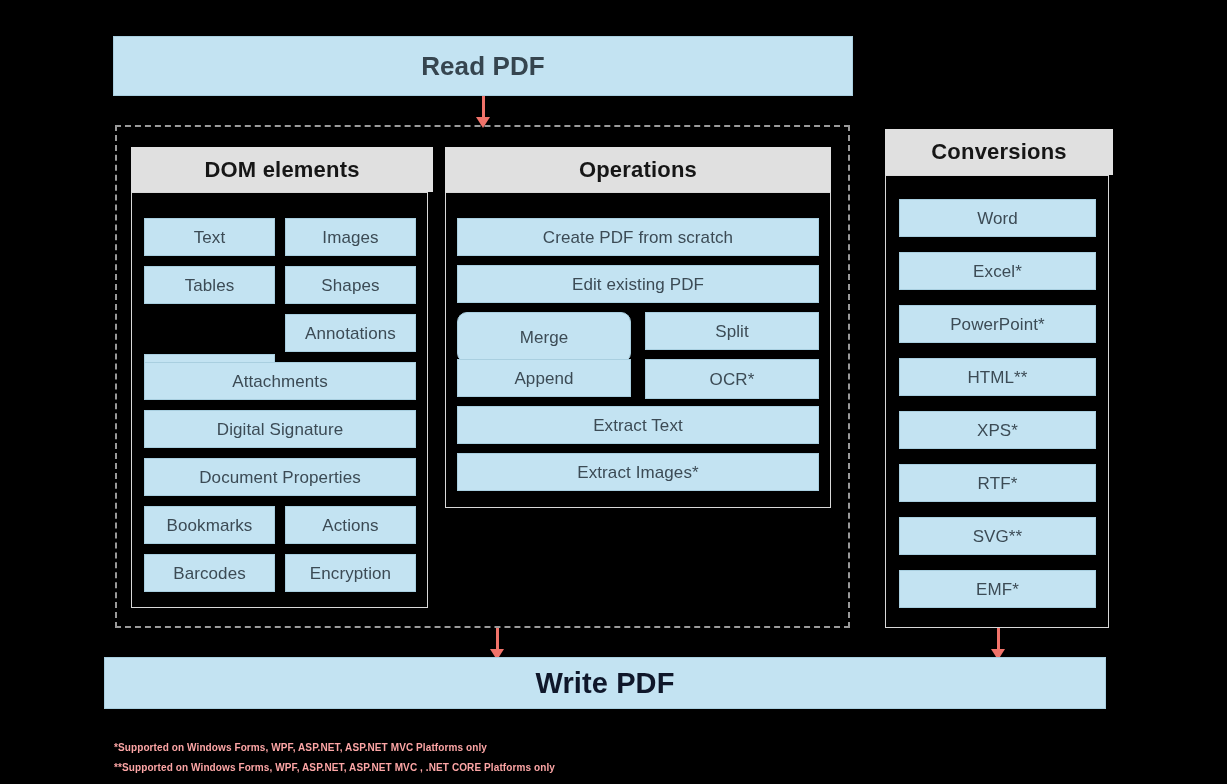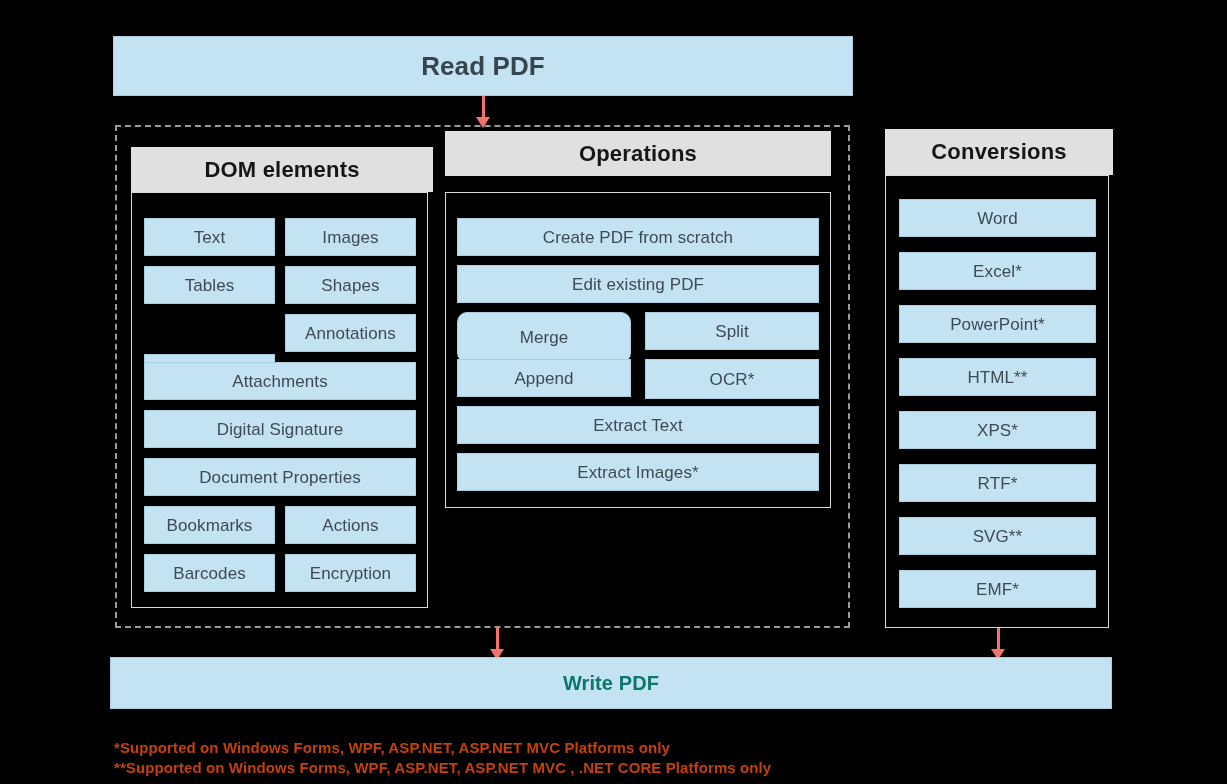--- a/index.html
+++ b/index.html
@@ -42,27 +42,27 @@
   #read-pdf-banner {
     left: 113px;
     top: 36px;
     width: 740px;
     height: 60px;
     font-size: 26px;
     font-weight: 700;
     color: #36454f;
   }
   #write-pdf-banner {
-    left: 110px;
+    left: 104px;
     top: 657px;
     width: 1002px;
     height: 52px;
-    font-size: 20px;
-    font-weight: 700;
-    color: #0f766e;
+    font-size: 29px;
+    font-weight: 700;
+    color: #0f172a;
   }
 
   
   #dashed-group {
     position: absolute;
     left: 115px;
     top: 125px;
     width: 735px;
     height: 503px;
     border: 2px dashed #9a9a9a;
@@ -85,21 +85,21 @@
     background: transparent;
     border: 1px solid #d8d8d8;
     box-sizing: border-box;
   }
 
   
   #dom-header  { left: 131px; top: 147px; width: 302px; height: 45px; }
   #dom-body    { left: 131px; top: 192px; width: 297px; height: 416px; }
 
   
-  #ops-header  { left: 445px; top: 131px; width: 386px; height: 45px; }
+  #ops-header  { left: 445px; top: 147px; width: 386px; height: 45px; }
   #ops-body    { left: 445px; top: 192px; width: 386px; height: 316px; }
 
   
   #conv-header { left: 885px; top: 129px; width: 228px; height: 46px; }
   #conv-body   { left: 885px; top: 175px; width: 224px; height: 453px; }
 
   
   .arrow {
     position: absolute;
     width: 14px;
@@ -131,22 +131,22 @@
   #arrow-conv-to-write { left: 991px; top: 628px; height: 32px; }
   #arrow-conv-to-write .shaft { height: 22px; }
   #arrow-conv-to-write .head  { top: 21px; }
 
   
   #footnotes {
     position: absolute;
     left: 114px;
     top: 738px;
     width: 900px;
-    color: #c2410c;
-    font-size: 15px;
+    color: #fca5a5;
+    font-size: 10px;
     font-weight: 700;
     line-height: 20px;
     letter-spacing: 0.1px;
   }
   #footnotes div { white-space: nowrap; }
 </style>
 </head>
 <body>
 
 <div class="stage">

